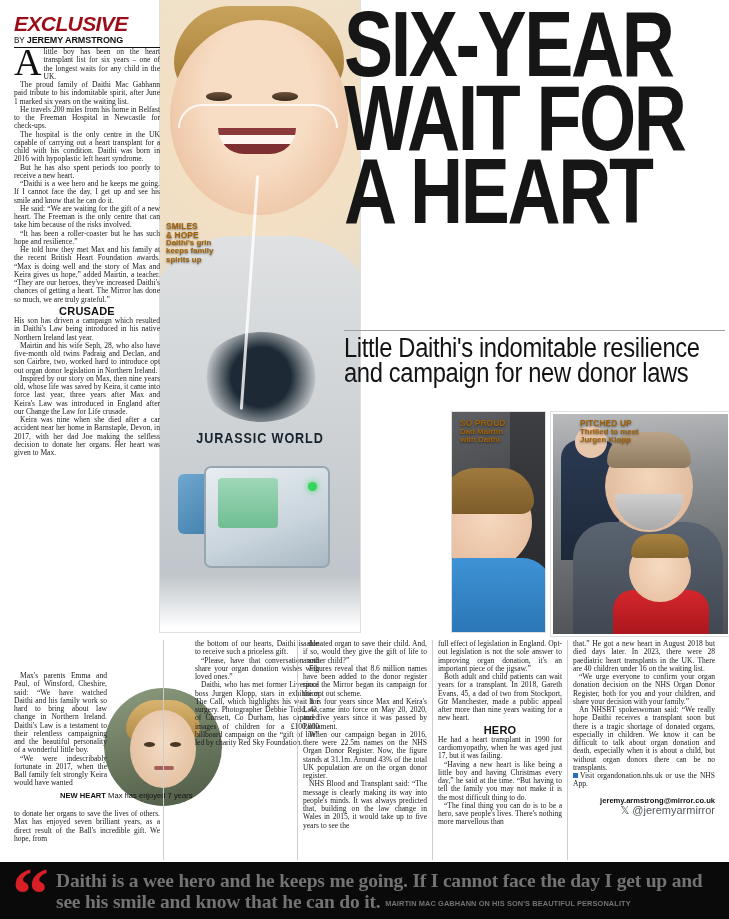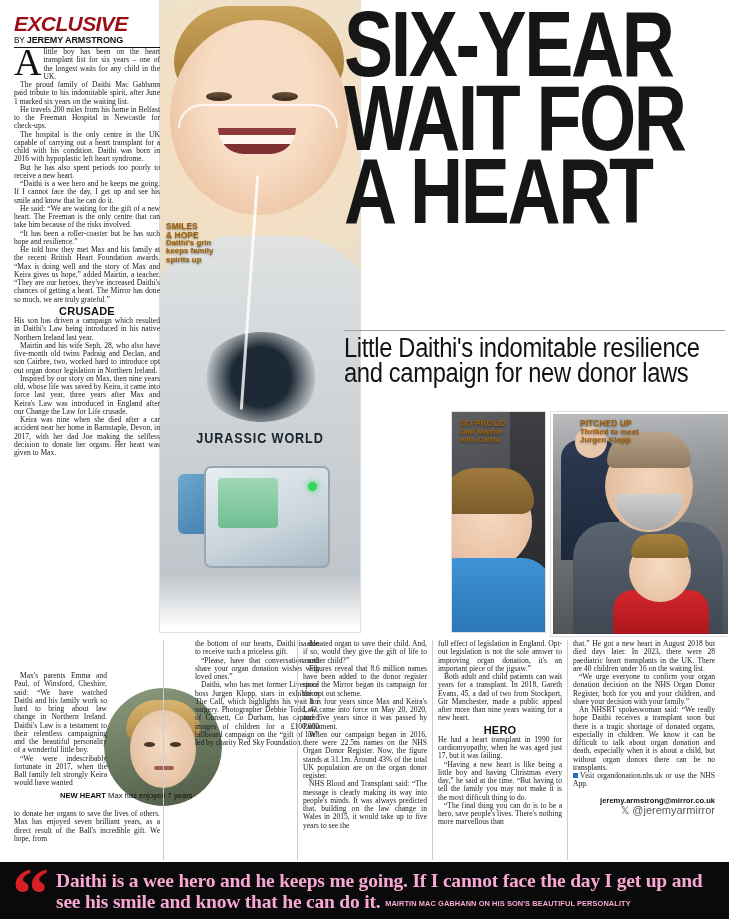--- a/index.html
+++ b/index.html
@@ -88,21 +88,21 @@
     position:absolute;left:0;bottom:0;width:729px;height:57px;
     background:#0a0a0a;
   }
   #quote-mark{
     position:absolute;left:12px;top:6px;
     color:#d81f26;font-family:"Liberation Serif",serif;
     font-size:74px;line-height:52px;font-weight:bold;
   }
   #quote-text{
     position:absolute;left:56px;top:8px;right:8px;
-    color:#f9a8d4;font-family:"Liberation Serif",serif;
+    color:#737373;font-family:"Liberation Serif",serif;
     font-size:19.5px;line-height:21px;font-weight:bold;
     letter-spacing:-.2px;
   }
   #quote-attrib{
     font-family:"Liberation Sans",sans-serif;
     font-size:7.4px;font-weight:bold;letter-spacing:.1px;
     vertical-align:2px;
   }
 
   

